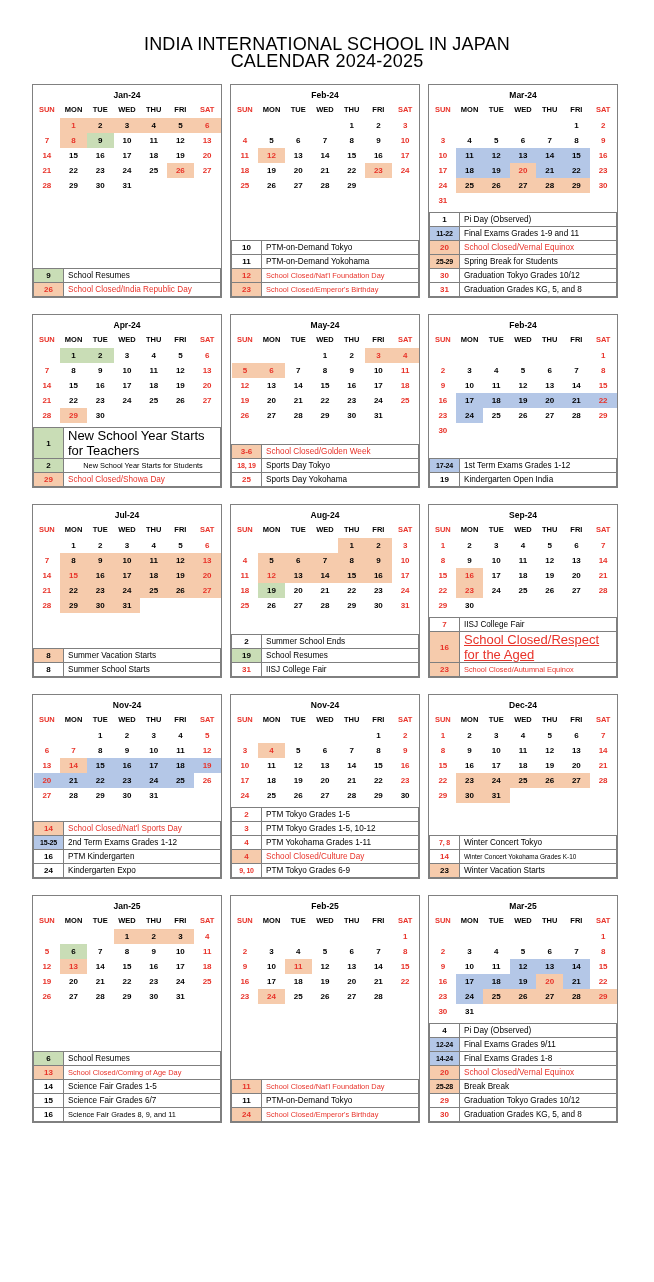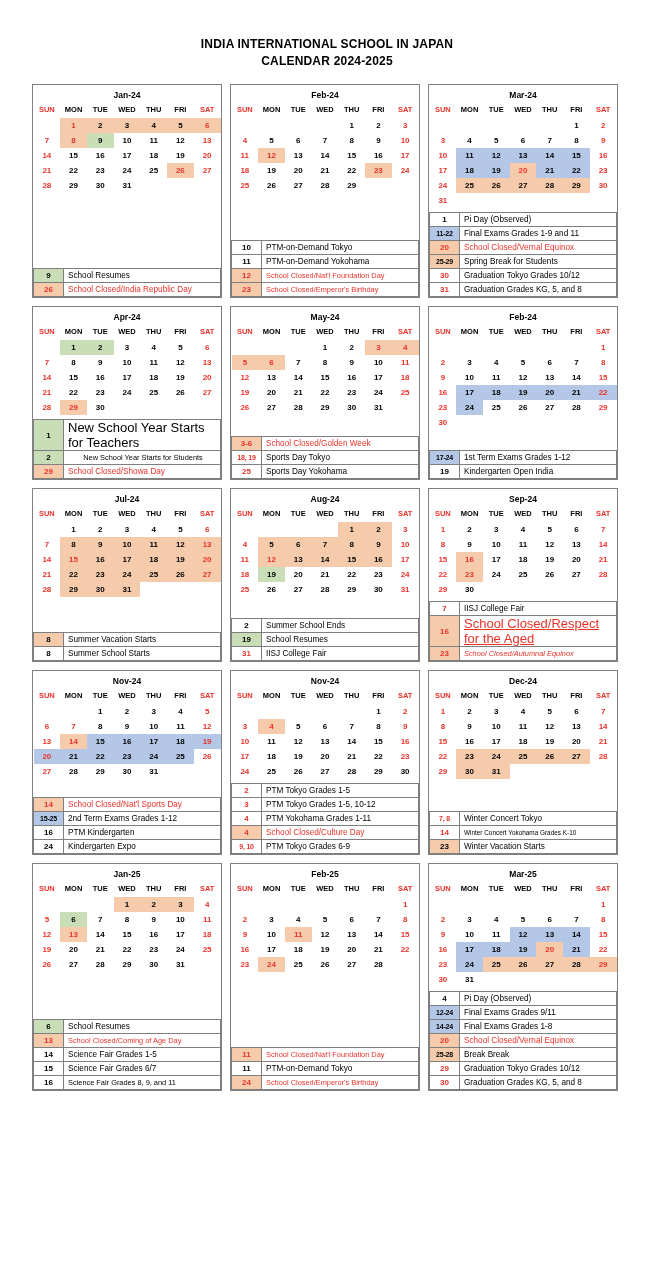--- a/index.html
+++ b/index.html
@@ -9,35 +9,36 @@
   body {
     width: 654px;
     height: 1282px;
     font-family: "Liberation Sans", sans-serif;
     color: #000;
     position: relative;
     overflow: hidden;
   }
   .page-title {
     text-align: center;
-    font-weight: bold;
-    font-size: 12px;
+    font-weight: normal;
+    font-size: 18px;
     letter-spacing: .2px;
     padding-top: 36px;
     line-height: 17px;
   }
   .page-title div { white-space: nowrap; }
 
   .grid {
     margin: 14px auto 0 auto;
     width: 590px;
     display: grid;
     grid-template-columns: repeat(3, 190px);
     column-gap: 8px;
     row-gap: 0px;
+    gap: 8px;
   }
 
   .month {
     border: 1px solid #808080;
     background: #fff;
     box-sizing: border-box;
     padding: 0;
     margin-bottom: 8px;
     display: flex;
     flex-direction: column;
@@ -870,21 +871,21 @@
           <tr>
             <td class="key k-red">7</td>
             <td class="desc">IISJ College Fair</td>
           </tr>
           <tr>
             <td class="key k-org">16</td>
             <td class="desc d-red" style="font-size: 13px; text-decoration: underline;">School Closed/Respect for the Aged</td>
           </tr>
           <tr>
             <td class="key k-org">23</td>
-            <td class="desc d-red" style="font-size: 7.4px; font-style: italic;">School Closed/Autumnal Equinox</td>
+            <td class="desc d-red" style="font-size: 7.4px;">School Closed/Autumnal Equinox</td>
           </tr>
         </tbody>
       </table>
     </div>
     <div class="month">
       <div class="month-title">Nov-24</div>
       <table class="cal">
         <thead>
           <tr>
             <th class="wk">SUN</th>

